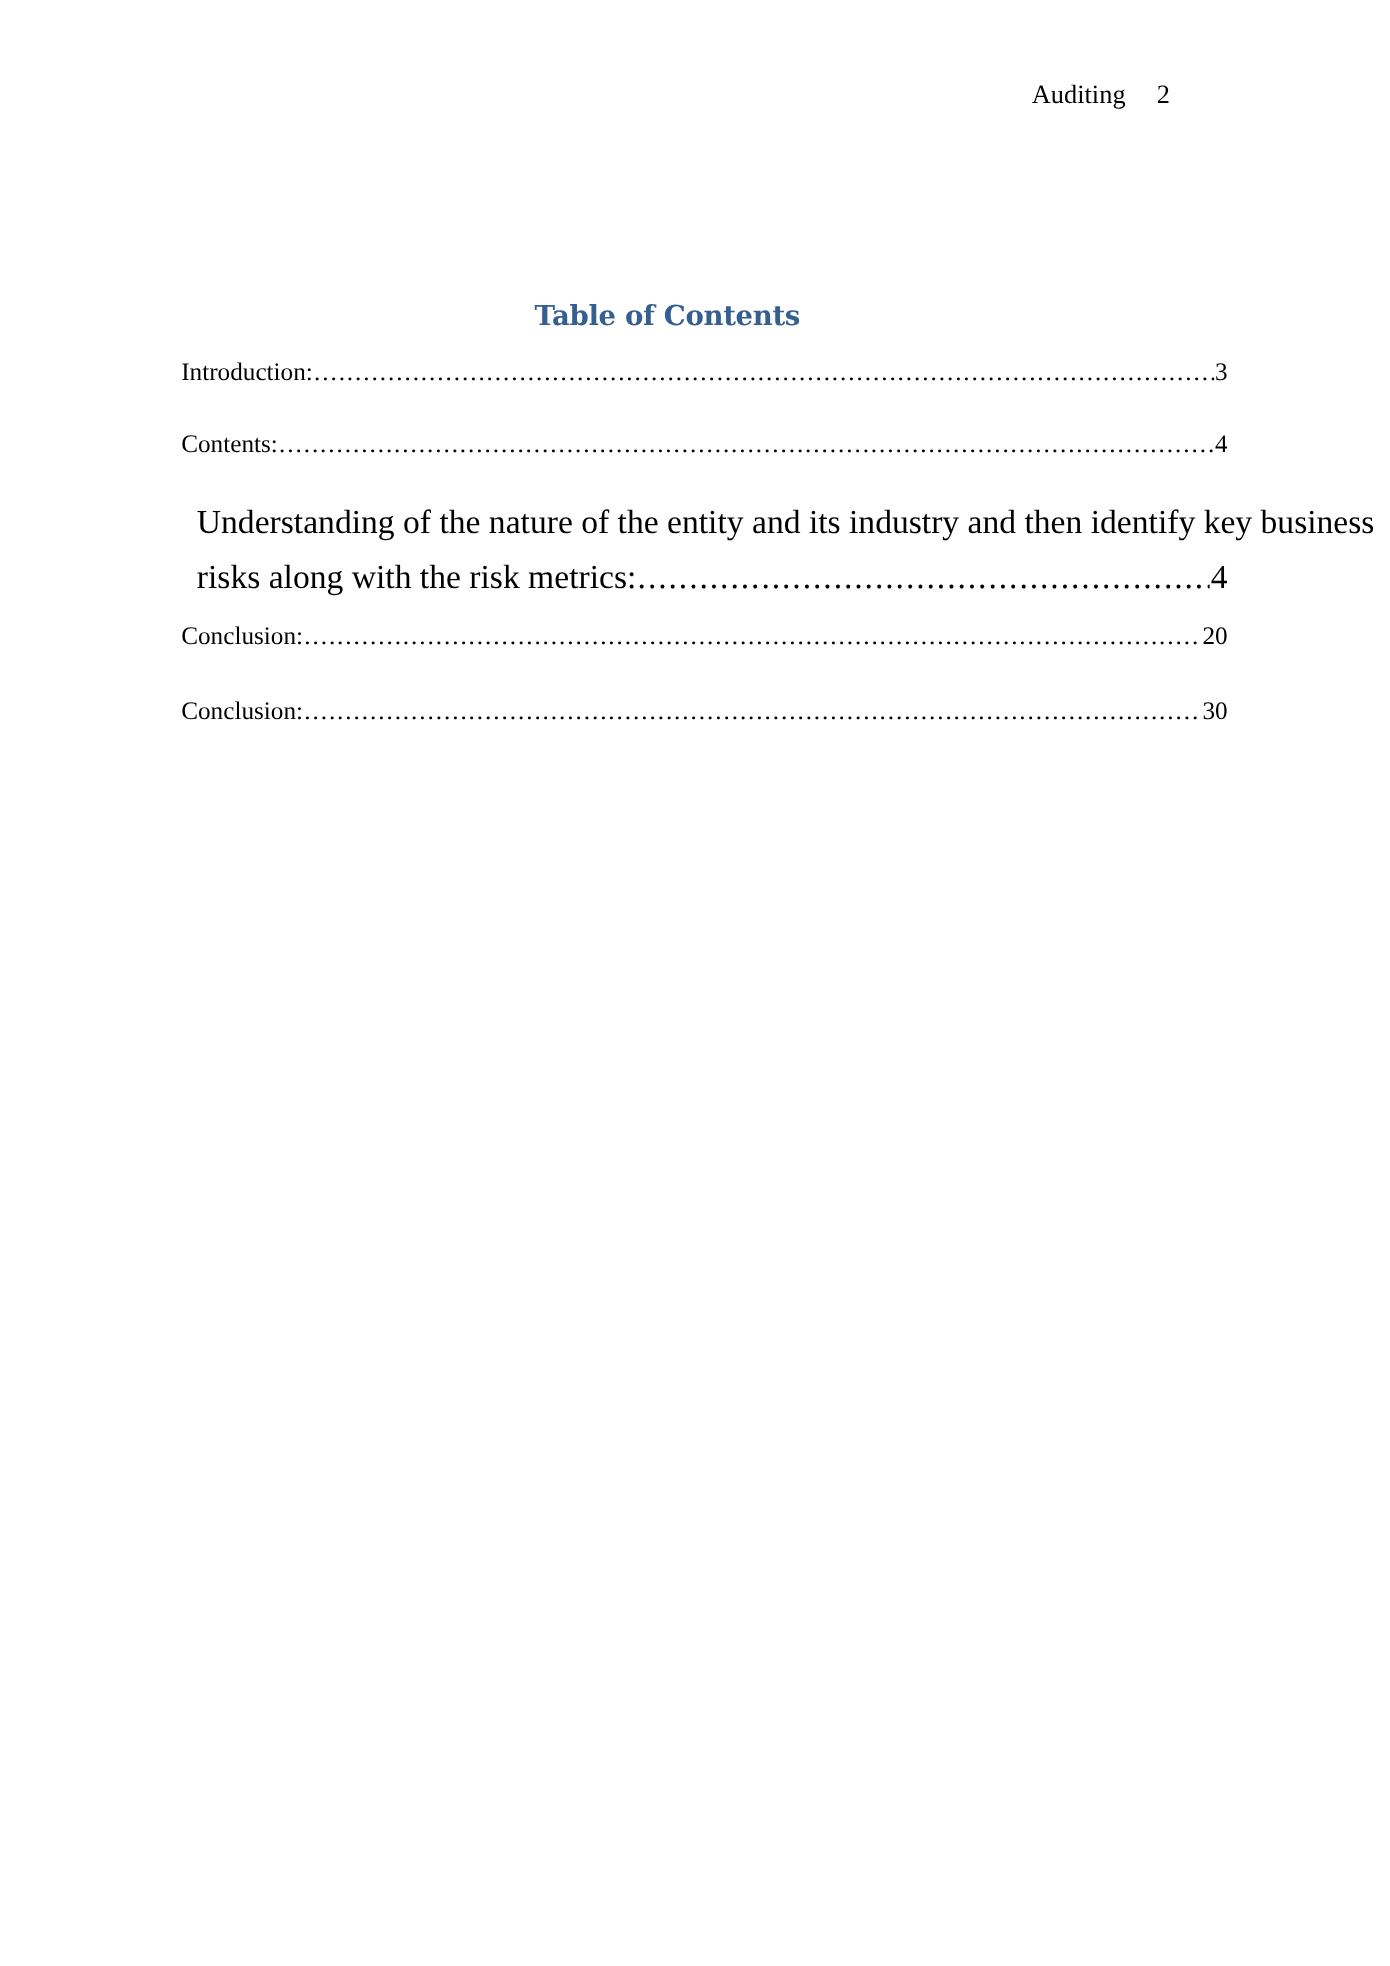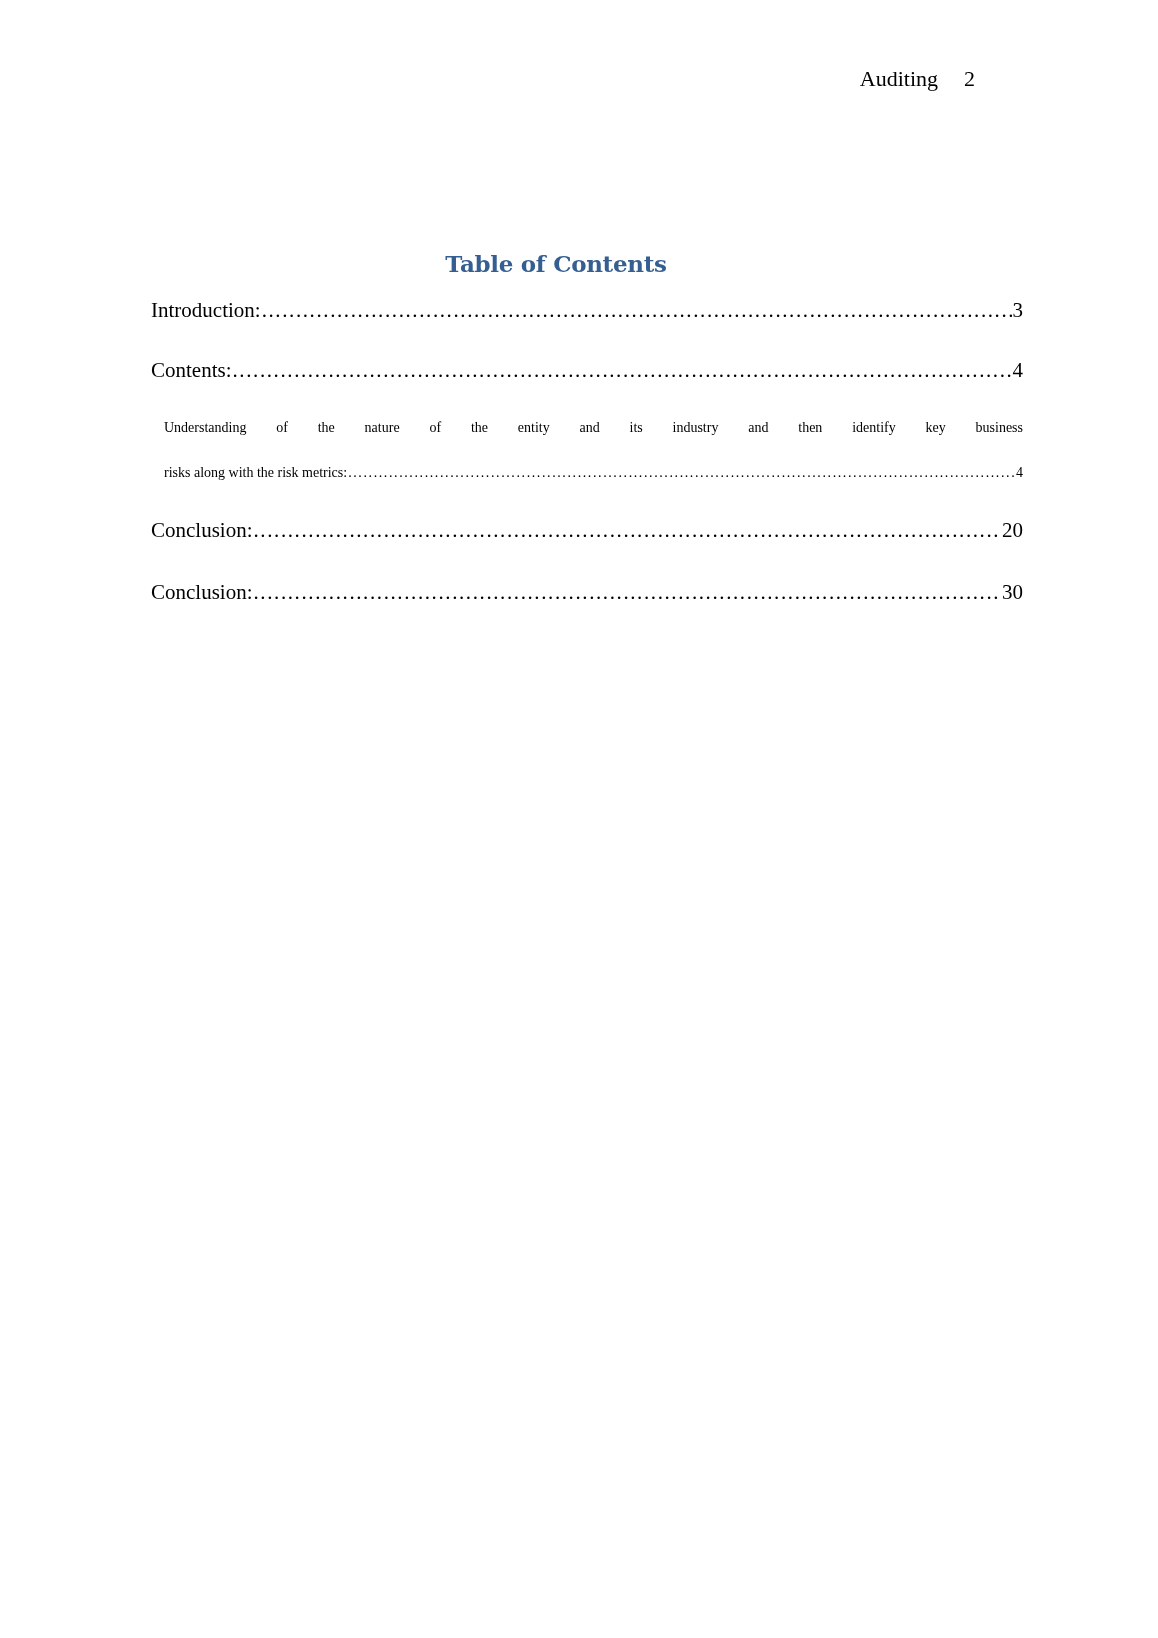--- a/index.html
+++ b/index.html
@@ -10,23 +10,23 @@
   .title { position: absolute; top: 250px; left: 0; width: 1112px; text-align: center;
            font-family: "DejaVu Serif", serif; font-weight: bold; font-size: 23px;
            color: #365f91; letter-spacing: -0.3px; }
   .toc { position: absolute; left: 140px; width: 883px; top: 0; }
   .entry { position: absolute; left: 0; width: 883px; font-size: 21px; display: flex;
            align-items: baseline; white-space: nowrap; overflow: hidden; }
   .entry .lbl { flex: none; margin-left: 11px; }
   .entry .dots { flex: 1; overflow: hidden; letter-spacing: 1.6px; margin: 0 1px; }
   .entry .dots::before { content: "........................................................................................................................................................................................................................"; }
   .entry .pg { flex: none; }
-  .sub { position: absolute; left: 24px; width: 859px; font-size: 14px; }
+  .sub { position: absolute; left: 24px; width: 859px; font-size: 28px; }
   .sub .line1 { text-align: justify; text-align-last: justify; white-space: nowrap; }
-  .sub .line2 { display: flex; align-items: flex-end; white-space: nowrap; overflow: hidden; margin-top: 29px; }
+  .sub .line2 { display: flex; align-items: flex-end; white-space: nowrap; overflow: hidden; margin-top: 14px; }
   .sub .line2 .dots { flex: 1; overflow: hidden; letter-spacing: 1.6px; margin: 0 1px; }
   .sub .line2 .dots::before { content: "........................................................................................................................................................................................................................"; }
 </style>
 </head>
 <body>
 
 <div class="header">
   <span>Auditing</span><span class="num">2</span>
 </div>
 

